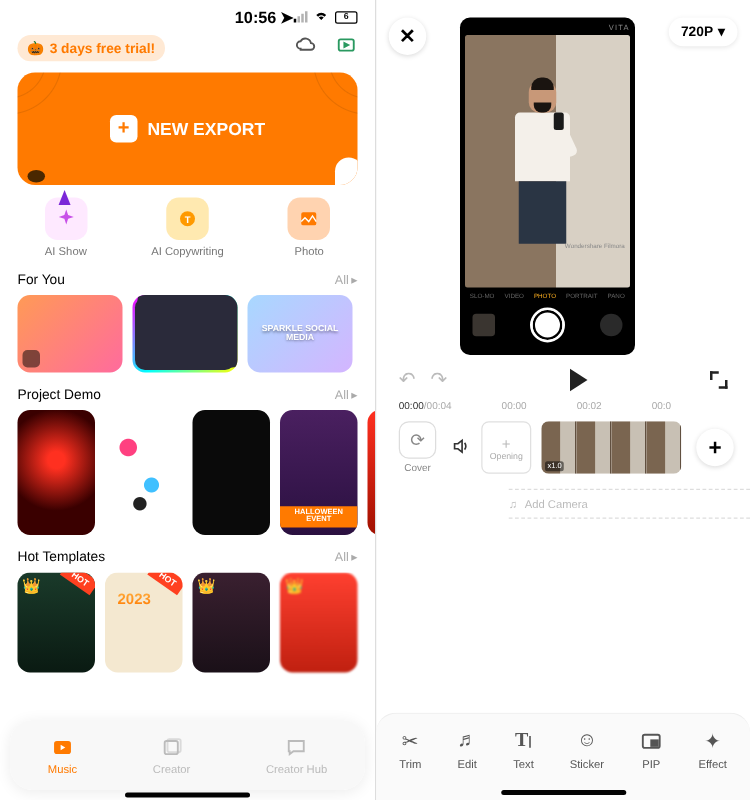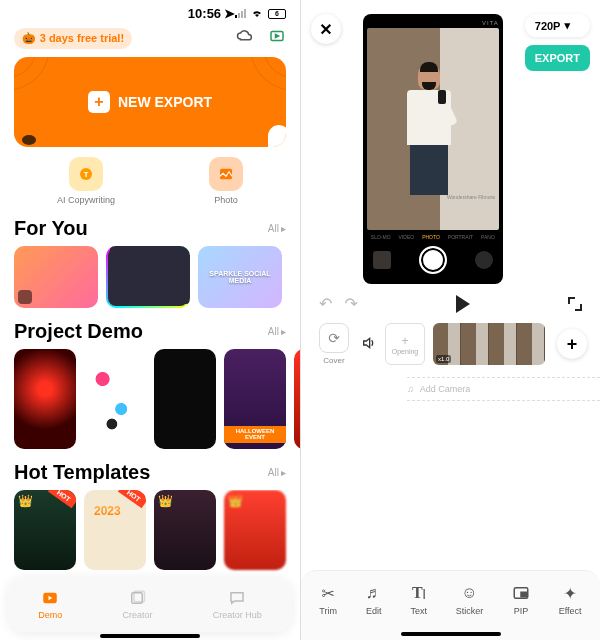--- a/index.html
+++ b/index.html
@@ -33,21 +33,21 @@
 .ghost { position:absolute; bottom:-6px; right:-4px; width:22px; height:28px; background:#fff; border-radius:11px 11px 6px 6px; }
 .spider { position:absolute; bottom:2px; left:8px; width:14px; height:10px; background:#4a2800; border-radius:50%; }
 
 .tool-row { display:flex; justify-content:space-around; padding:0 10px 12px; }
 .tool { display:flex; flex-direction:column; align-items:center; gap:4px; font-size:9px; color:#777; }
 .tool-icon { width:34px; height:34px; border-radius:10px; display:flex; align-items:center; justify-content:center; }
 .ti1{background:#FEE9FF;} .ti2{background:#FFE9B0;} .ti3{background:#FFD3B0;} .ti4{background:#FFD3B0;}
 .hat { position:absolute; width:16px; height:12px; background:#7B27D8; top:-6px; left:8px; clip-path:polygon(50% 0,80% 100%,20% 100%); }
 
 .sec-head { display:flex; justify-content:space-between; align-items:center; padding:0 14px 6px; }
-.sec-title { font-size:20px; font-weight:700; }
+.sec-title { font-size:11px; font-weight:400; }
 .sec-all { font-size:10px; color:#aaa; display:flex; align-items:center; gap:2px; }
 .row { display:flex; gap:8px; padding:0 14px 12px; overflow:hidden; }
 .card { border-radius:10px; flex:none; position:relative; overflow:hidden; }
 .fy .card { width:84px; height:62px; }
 .fy1 { background:linear-gradient(135deg,#ff9a56,#ff6b9d); }
 .fy2 { background:linear-gradient(135deg,#ff00ff,#00ffff,#ffff00); padding:2px; }
 .fy2 > div { width:100%; height:100%; background:#2a2a3a; border-radius:8px; }
 .fy3 { background:linear-gradient(135deg,#a8d8ff,#d4b5ff); display:flex; align-items:center; justify-content:center; font-size:7px; color:#fff; font-weight:700; text-align:center; text-shadow:0 1px 2px rgba(0,0,0,.4); }
 .corner-ico { position:absolute; bottom:4px; left:4px; width:14px; height:14px; background:rgba(0,0,0,.5); border-radius:4px; }
 
@@ -176,20 +176,29 @@
   <div class="new-project">
     <div class="web tl"></div>
     <div class="web tr"></div>
     <div class="spider"></div>
     <div class="ghost"></div>
     <div class="np-plus">+</div>
     <span>NEW EXPORT</span>
   </div>
 
   <div class="tool-row">
+    <div class="tool" style="position:relative">
+      <div class="hat"></div>
+      <div class="tool-icon ti1">
+        <svg width="18" height="18" viewBox="0 0 24 24" fill="#c850e8">
+            <path d="M12 2l2 6 6 2-6 2-2 6-2-6-6-2 6-2z"></path>
+          </svg>
+      </div>
+      <span>AI Show</span>
+    </div>
     <div class="tool">
       <div class="tool-icon ti2">
         <svg width="18" height="18" viewBox="0 0 24 24" fill="#ff9a00">
             <circle cx="12" cy="12" r="8"></circle>
             <text x="12" y="16" text-anchor="middle" fill="#fff" font-size="10" font-weight="bold">T</text>
           </svg>
       </div>
       <span>AI Copywriting</span>
     </div>
     <div class="tool">
@@ -265,21 +274,21 @@
   </div>
 
   <div class="bottom-nav">
     <div class="nav-item on">
       <div class="nav-ico">
           <svg width="18" height="18" viewBox="0 0 24 24" fill="#FF7A00">
             <rect x="3" y="5" width="18" height="14" rx="3"></rect>
             <path d="M10 9l5 3-5 3z" fill="#fff"></path>
           </svg>
         </div>
-      <span>Demo</span>
+      <span>Music</span>
     </div>
     <div class="nav-item">
       <div class="nav-ico">
           <svg width="18" height="18" viewBox="0 0 24 24" fill="none" stroke="#bbb" stroke-width="2">
             <rect x="5" y="5" width="14" height="14" rx="2"></rect>
             <rect x="8" y="3" width="14" height="14" rx="2" opacity=".5"></rect>
           </svg>
         </div>
       <span>Creator</span>
     </div>
@@ -326,33 +335,38 @@
           <div class="shutter"></div>
           <div class="switch"></div>
         </div>
       </div>
     </div>
     <div class="r-actions">
       <div class="res-pill">
         <span>720P</span>
         <span>▾</span>
       </div>
-      <div class="export-btn">EXPORT</div>
     </div>
   </div>
 
   <div class="play-row">
     <div class="ur">
       <span>↶</span>
       <span>↷</span>
     </div>
     <div class="play"></div>
     <div class="fs"></div>
   </div>
 
+  <div class="time-row">
+    <span><span class="time-cur">00:00</span>/<span>00:04</span></span>
+    <span>00:00</span>
+    <span>00:02</span>
+    <span>00:0</span>
+  </div>
 
   <div class="track-area">
     <div class="cover-btn">
       <div class="cover-ico">⟳</div>
       <span>Cover</span>
     </div>
     <div class="mute">
       <svg width="16" height="16" viewBox="0 0 24 24" fill="none" stroke="#333" stroke-width="2">
           <path d="M4 9h4l5-4v14l-5-4H4z"></path>
           <path d="M16 8c2 2 2 6 0 8"></path>

